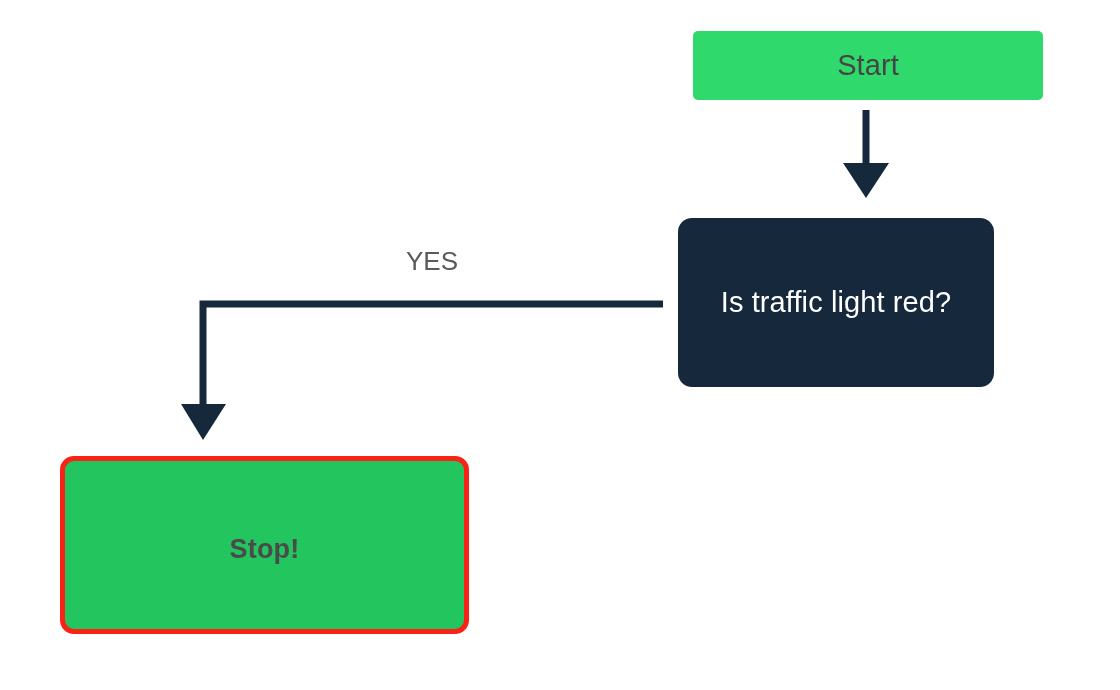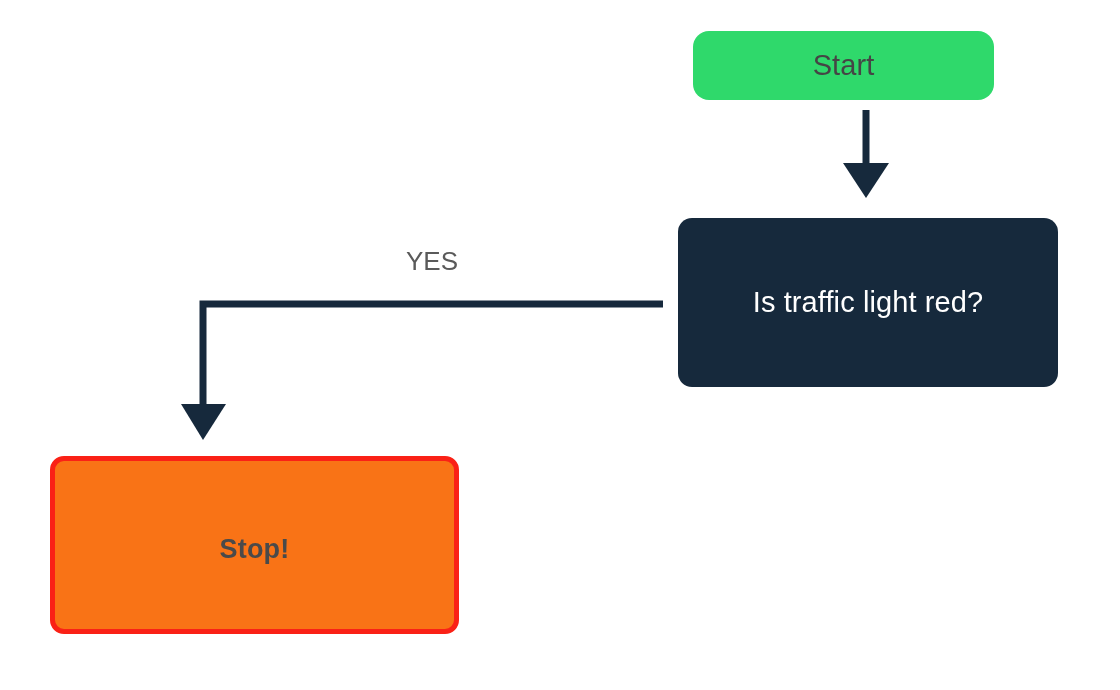--- a/index.html
+++ b/index.html
@@ -25,55 +25,55 @@
     box-sizing: border-box;
     display: flex;
     align-items: center;
     justify-content: center;
     text-align: center;
   }
 
   #node-start {
     left: 693px;
     top: 31px;
-    width: 301px;
+    width: 350px;
     height: 69px;
     background: #2FD96B;
-    border-radius: 16px;
+    border-radius: 5px;
   }
   #node-start .node-label {
     color: #454545;
     font-size: 29px;
     font-weight: 400;
     line-height: 1;
     letter-spacing: 0.1px;
   }
 
   #node-decision {
     left: 678px;
     top: 218px;
-    width: 380px;
+    width: 316px;
     height: 169px;
     background: #16293C;
     border-radius: 14px;
   }
   #node-decision .node-label {
     color: #ffffff;
     font-size: 29px;
     font-weight: 400;
     line-height: 1;
     letter-spacing: 0.1px;
   }
 
   #node-stop {
-    left: 50px;
+    left: 60px;
     top: 456px;
     width: 409px;
     height: 178px;
-    background: #f97316;
+    background: #22c55e;
     border: 5px solid #FA2116;
     border-radius: 14px;
   }
   #node-stop .node-label {
     position: relative;
     top: 4px;
     color: #4a4a4a;
     font-size: 27px;
     font-weight: 700;
     line-height: 1;

